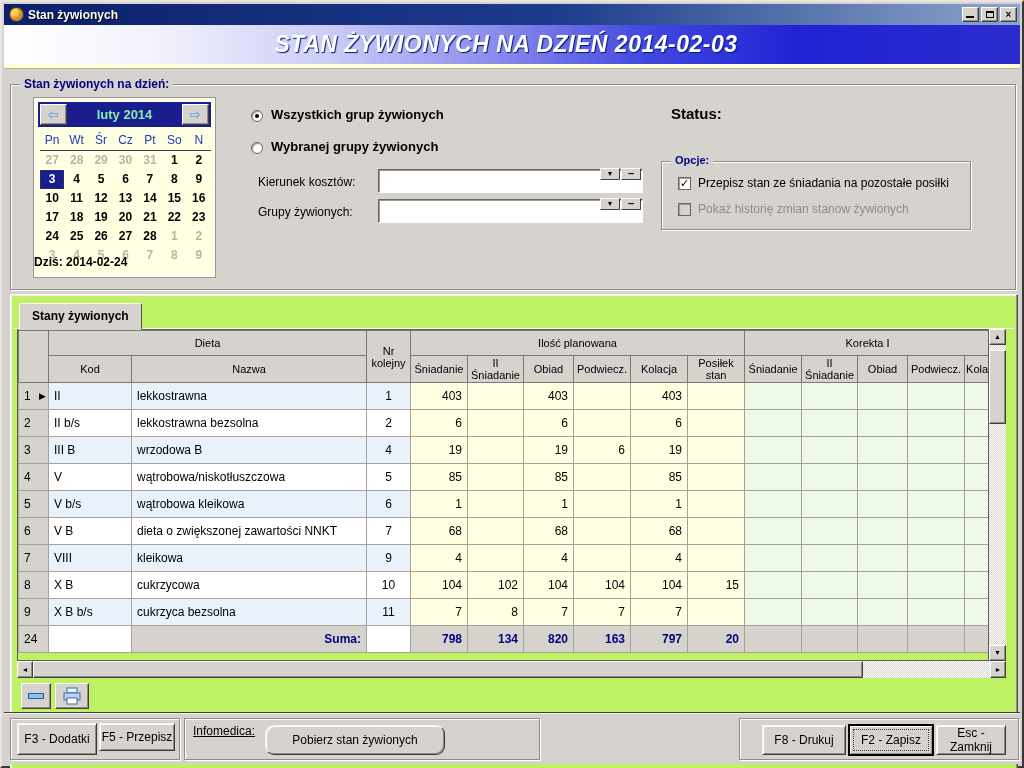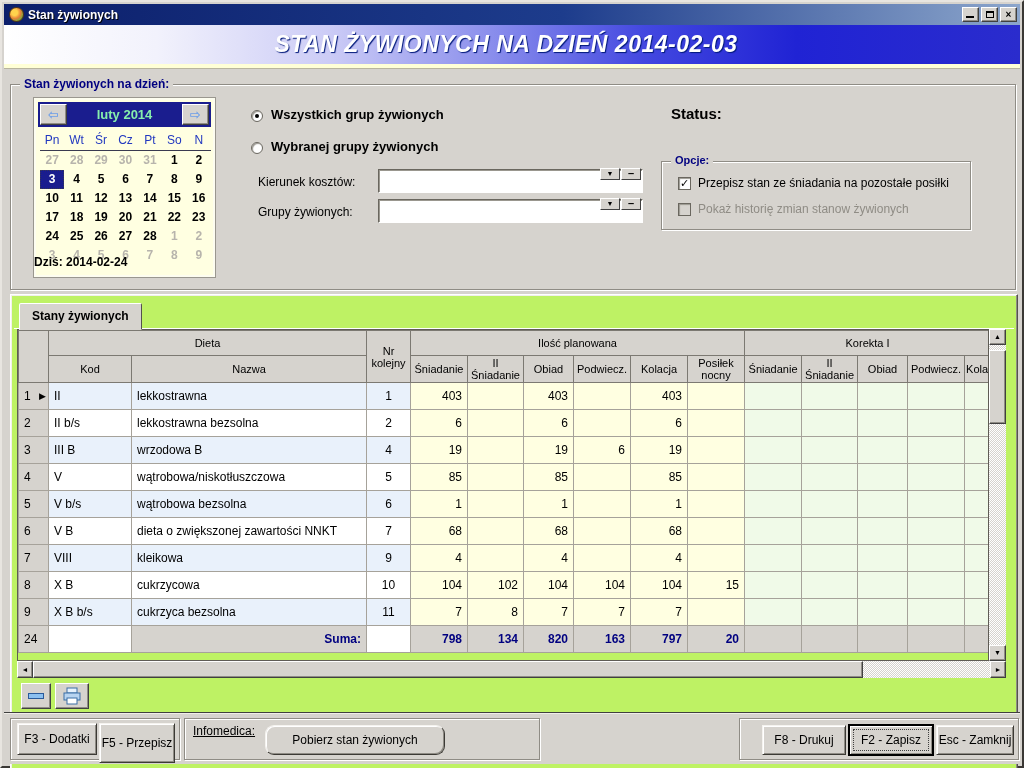--- a/index.html
+++ b/index.html
@@ -300,21 +300,21 @@
             <th colspan="5" class="h-group">Korekta I</th>
           </tr>
           <tr class="hdr2">
             <th>Kod</th>
             <th>Nazwa</th>
             <th>Śniadanie</th>
             <th>II Śniadanie</th>
             <th>Obiad</th>
             <th>Podwiecz.</th>
             <th>Kolacja</th>
-            <th>Posiłek nocny</th>
+            <th>Posiłek stan</th>
             <th>Śniadanie</th>
             <th>II Śniadanie</th>
             <th>Obiad</th>
             <th>Podwiecz.</th>
             <th>Kolacja</th>
           </tr>
         </thead>
         <tbody>
             <tr class="alt">
               <td class="c-ind">1<span class="marker">▶</span></td>
@@ -380,21 +380,21 @@
               <td class="c-num yellow"></td>
               <td class="c-num green"></td>
               <td class="c-num green"></td>
               <td class="c-num green"></td>
               <td class="c-num green"></td>
               <td class="c-num green"></td>
             </tr>
             <tr class="alt">
               <td class="c-ind">5</td>
               <td class="c-kod">V b/s</td>
-              <td class="c-naz">wątrobowa bezsolna</td>
+              <td class="c-naz">wątrobowa kleikowa</td>
               <td class="c-nr">6</td>
               <td class="c-num yellow">1</td>
               <td class="c-num yellow"></td>
               <td class="c-num yellow">1</td>
               <td class="c-num yellow"></td>
               <td class="c-num yellow">1</td>
               <td class="c-num yellow"></td>
               <td class="c-num green"></td>
               <td class="c-num green"></td>
               <td class="c-num green"></td>
@@ -512,37 +512,37 @@
         <rect x="5" y="11" width="10" height="6" fill="#ffffff" stroke="#3a6ea5"></rect>
       </svg>
     </div>
   </div>
 
   <div class="bottom-bar">
     <div class="bb-panel bb-left">
       <button class="btn3d" style="left:6px; top:4px; width:80px; height:32px;">
           <span>F3 - Dodatki</span>
         </button>
-      <button class="btn3d" style="left:88px; top:4px; width:76px; height:40px;">
+      <button class="btn3d" style="left:88px; top:4px; width:76px; height:28px;">
           <span>F5 - Przepisz</span>
         </button>
     </div>
     <div class="bb-panel bb-mid">
       <span class="infomedica">Infomedica:</span>
       <button class="btn3d" style="left:80px; top:6px; width:180px; height:30px;border-radius:9px;">
           <span>Pobierz stan żywionych</span>
         </button>
     </div>
     <div class="bb-panel bb-right">
       <button class="btn3d" style="left:22px; top:6px; width:84px; height:30px;">
           <span>F8 - Drukuj</span>
         </button>
       <button class="btn3d focused" style="left:109px; top:6px; width:84px; height:30px;">
           <span class="inner-focus"></span>
           <span>F2 - Zapisz</span>
         </button>
-      <button class="btn3d" style="left:196px; top:6px; width:78px; height:30px;">
+      <button class="btn3d" style="left:196px; top:6px; width:70px; height:30px;">
           <span>Esc - Zamknij</span>
         </button>
     </div>
   </div>
 
 </div>
 
 </body></html>

